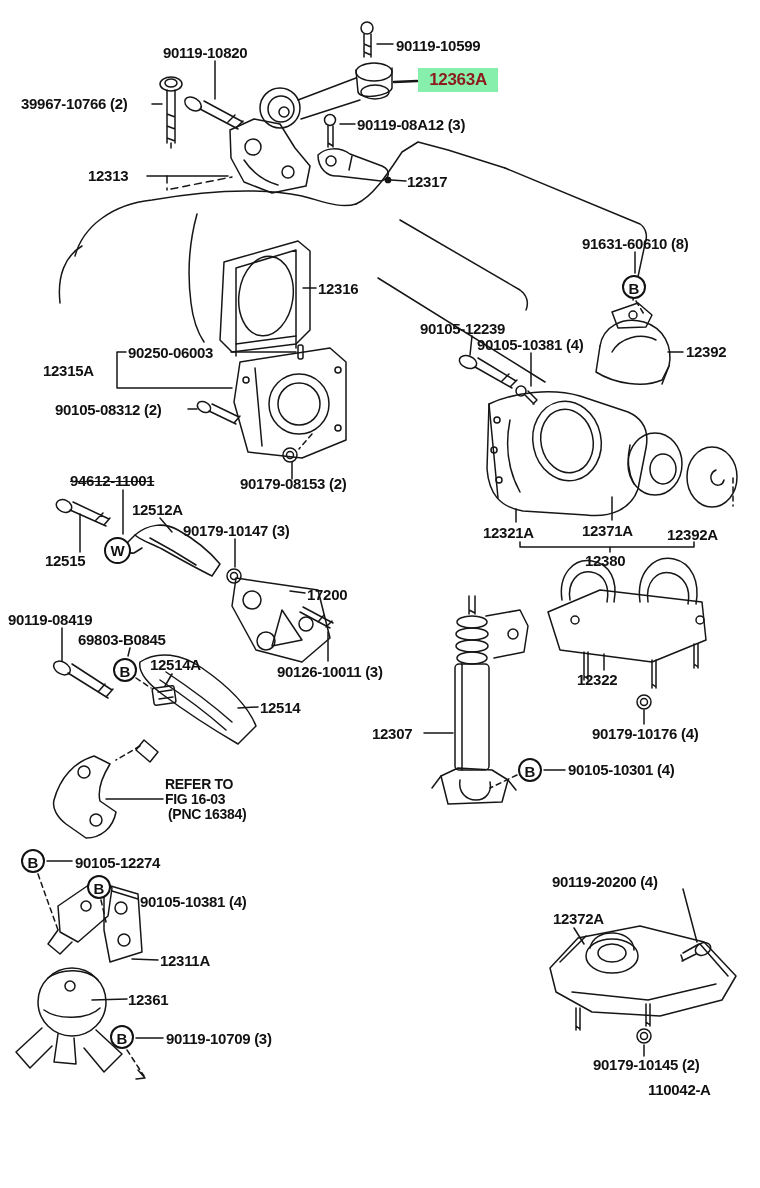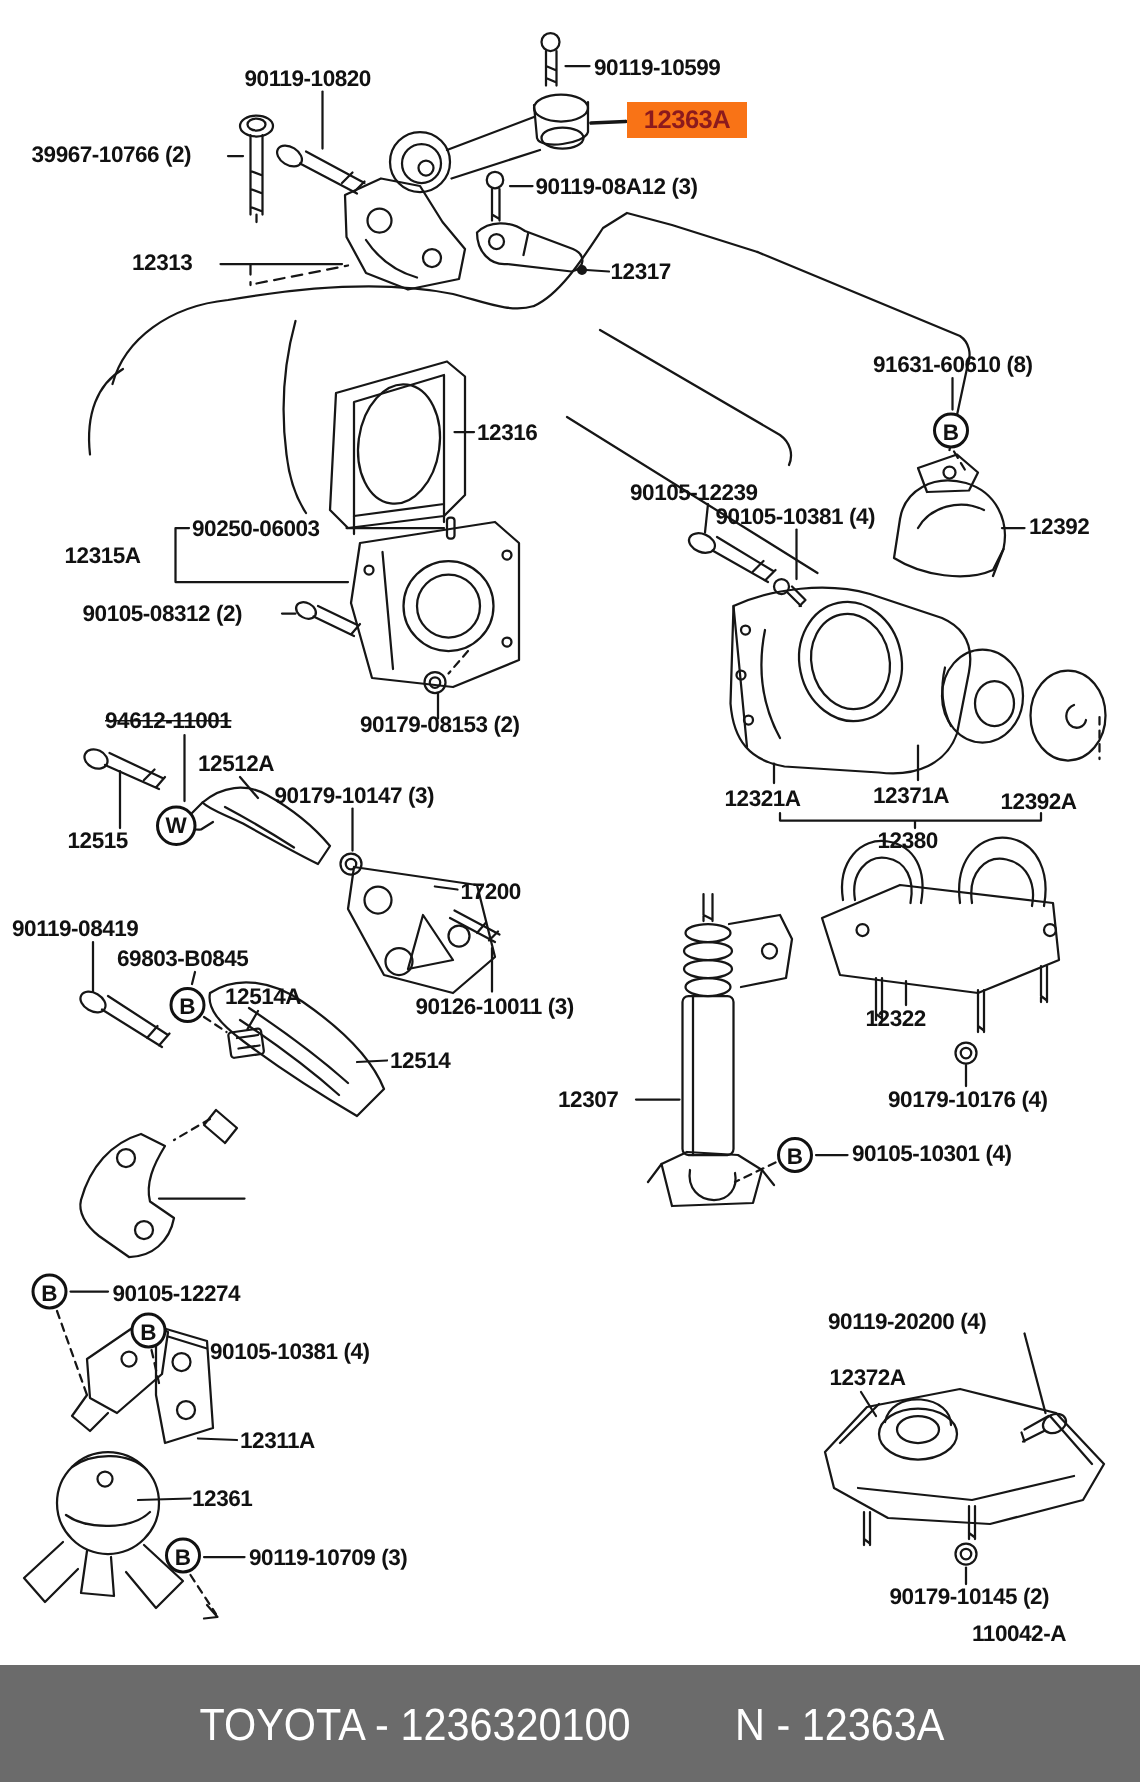--- a/index.html
+++ b/index.html
@@ -369,29 +369,30 @@
   <div class="lbl" style="left:75px;top:855px">90105-12274</div>
   <div class="lbl" style="left:140px;top:894px">90105-10381 (4)</div>
   <div class="lbl" style="left:160px;top:953px">12311A</div>
   <div class="lbl" style="left:128px;top:992px">12361</div>
   <div class="lbl" style="left:166px;top:1031px">90119-10709 (3)</div>
   <div class="lbl" style="left:552px;top:874px">90119-20200 (4)</div>
   <div class="lbl" style="left:553px;top:911px">12372A</div>
   <div class="lbl" style="left:593px;top:1057px">90179-10145 (2)</div>
   <div class="lbl" style="left:648px;top:1082px">110042-A</div>
 
+  <div class="refer" style="left:165px;top:777px">
+    <div>REFER TO</div>
+    <div>FIG 16-03</div>
+    <div style="margin-left:3px">(PNC 16384)</div>
+  </div>
 
   <div class="marker" style="left:622px;top:275px">B</div>
   <div class="marker" style="left:104px;top:537px;width:27px;height:27px;line-height:23px">W</div>
   <div class="marker" style="left:113px;top:658px">B</div>
   <div class="marker" style="left:518px;top:758px">B</div>
   <div class="marker" style="left:21px;top:849px">B</div>
   <div class="marker" style="left:87px;top:875px">B</div>
   <div class="marker" style="left:110px;top:1025px">B</div>
 
-  <div class="hl" style="background-color: #f97316; color: rgb(140, 26, 29);">12363A</div>
-
-  <div class="footer" style="background-color: rgb(107, 107, 107); color: rgb(255, 255, 255);">
-    <span class="fleft">TOYOTA - 1236320100</span>
-    <span class="fright">N - 12363A</span>
-  </div>
+  <div class="hl" style="background-color: #86efac; color: rgb(140, 26, 29);">12363A</div>
+
 
 </div>
 
 </body></html>

